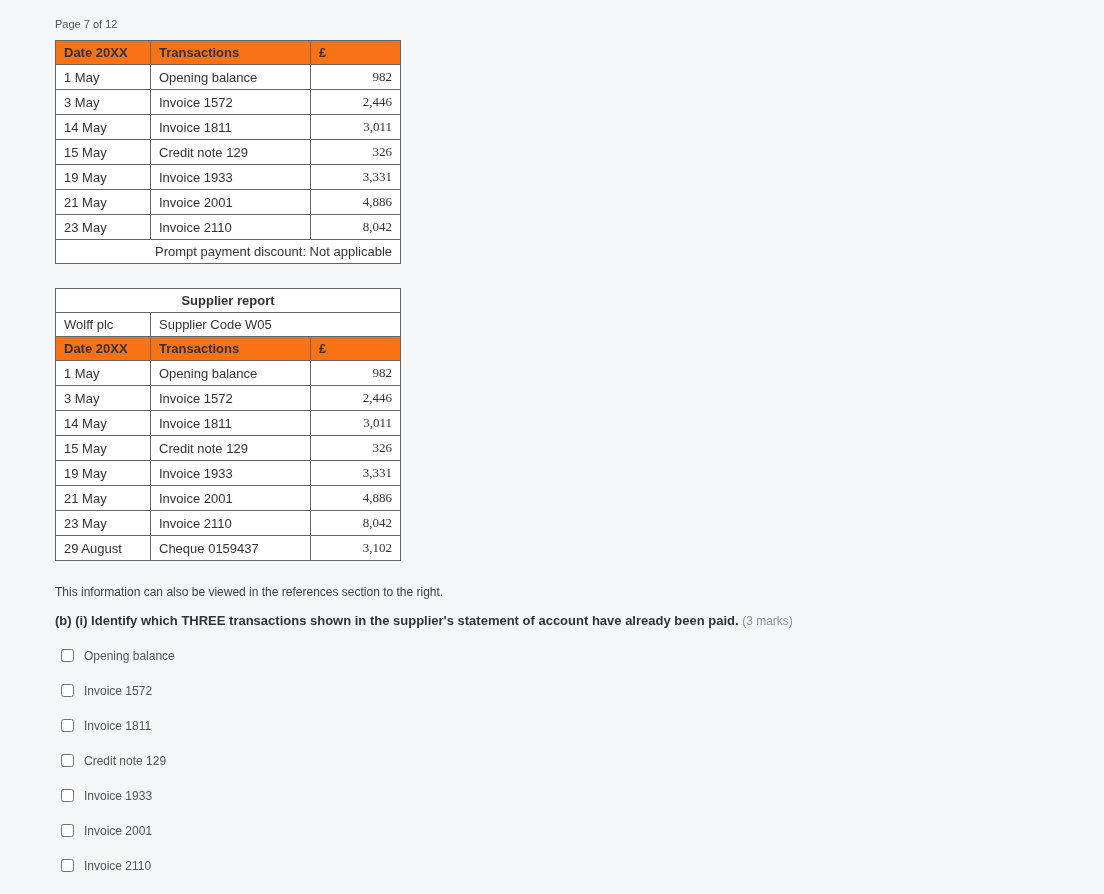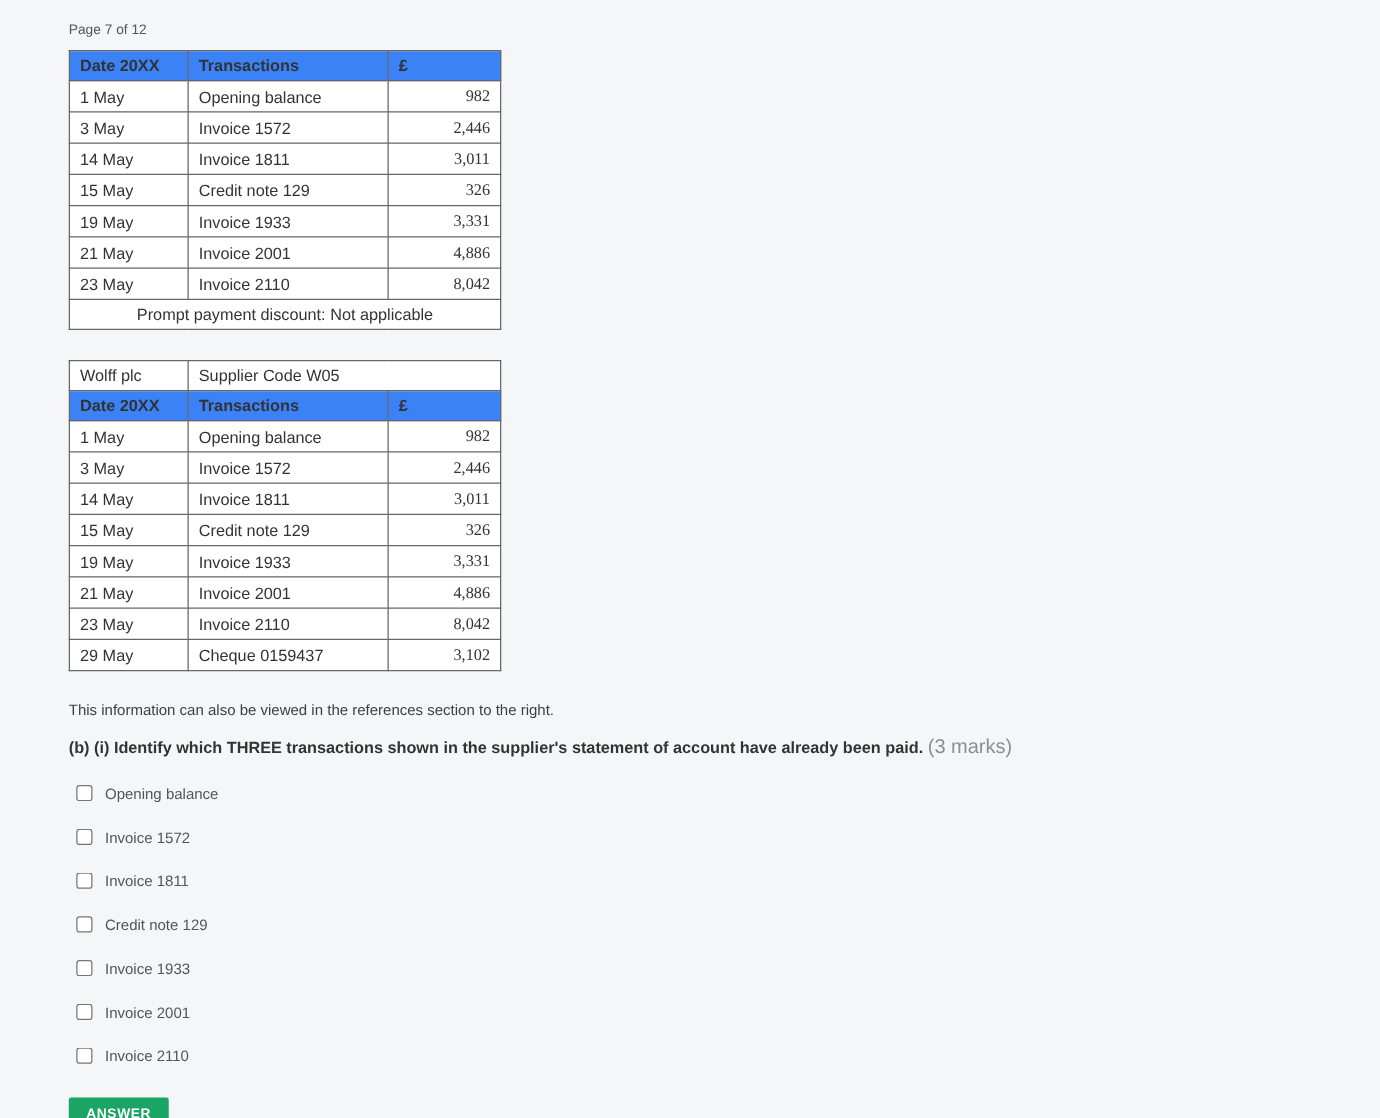--- a/index.html
+++ b/index.html
@@ -31,48 +31,48 @@
   table.data-table th,
   table.data-table td {
     border: 1px solid #666;
     padding: 4px 8px;
     font-size: 13px;
     vertical-align: middle;
   }
   table.data-table th {
     font-weight: bold;
     text-align: left;
-    background: #3b82f6;
+    background: #f97316;
   }
   .col-date { width: 95px; }
   .col-txn  { width: 160px; }
   .col-amt  { width: 90px; text-align: right; }
   .amount-cell { text-align: right; font-family: Liberation Serif, serif; }
   .footer-row td {
-    text-align: center;
+    text-align: right;
     font-size: 13px;
   }
   .report-title td {
     text-align: center;
     font-weight: bold;
     padding: 6px 8px;
   }
   .report-sub-left { font-weight: normal; }
   .report-sub-right { font-weight: normal; }
   .note-text {
     font-size: 12px;
     color: #404040;
     margin: 10px 0 14px 0;
   }
   .question-text {
     font-size: 13px;
     margin-bottom: 18px;
   }
   .question-text b { font-weight: bold; }
-  .marks { color: #8a8f94; font-size: 16px; }
+  .marks { color: #8a8f94; font-size: 12px; }
   .options { margin-left: 2px; }
   .option-row {
     display: flex;
     align-items: center;
     margin-bottom: 16px;
     font-size: 12px;
     color: #555;
   }
   .option-row input[type="checkbox"] {
     margin-right: 10px;
@@ -146,20 +146,23 @@
         </tr>
     <tr class="footer-row">
           <td colspan="3">Prompt payment discount: Not applicable</td>
         </tr>
   </tbody>
     </table>
 
   
   <table class="data-table">
     <tbody>
+        <tr class="report-title">
+      <td colspan="3">Supplier report</td>
+    </tr>
     <tr>
       <td class="report-sub-left">Wolff plc</td>
       <td colspan="2" class="report-sub-right">Supplier Code W05</td>
     </tr>
     <tr>
       <th class="col-date">Date 20XX</th>
       <th class="col-txn">Transactions</th>
       <th class="col-amt">£</th>
     </tr>
     <tr>
@@ -191,21 +194,21 @@
           <td>21 May</td>
           <td>Invoice 2001</td>
           <td class="amount-cell">4,886</td>
         </tr>
     <tr>
           <td>23 May</td>
           <td>Invoice 2110</td>
           <td class="amount-cell">8,042</td>
         </tr>
     <tr>
-          <td>29 May</td>
+          <td>29 August</td>
           <td>Cheque 0159437</td>
           <td class="amount-cell">3,102</td>
         </tr>
   </tbody>
     </table>
 
   <div class="note-text">This information can also be viewed in the references section to the right.</div>
 
   <div class="question-text">
     <b><span>(b) (i)</span>

